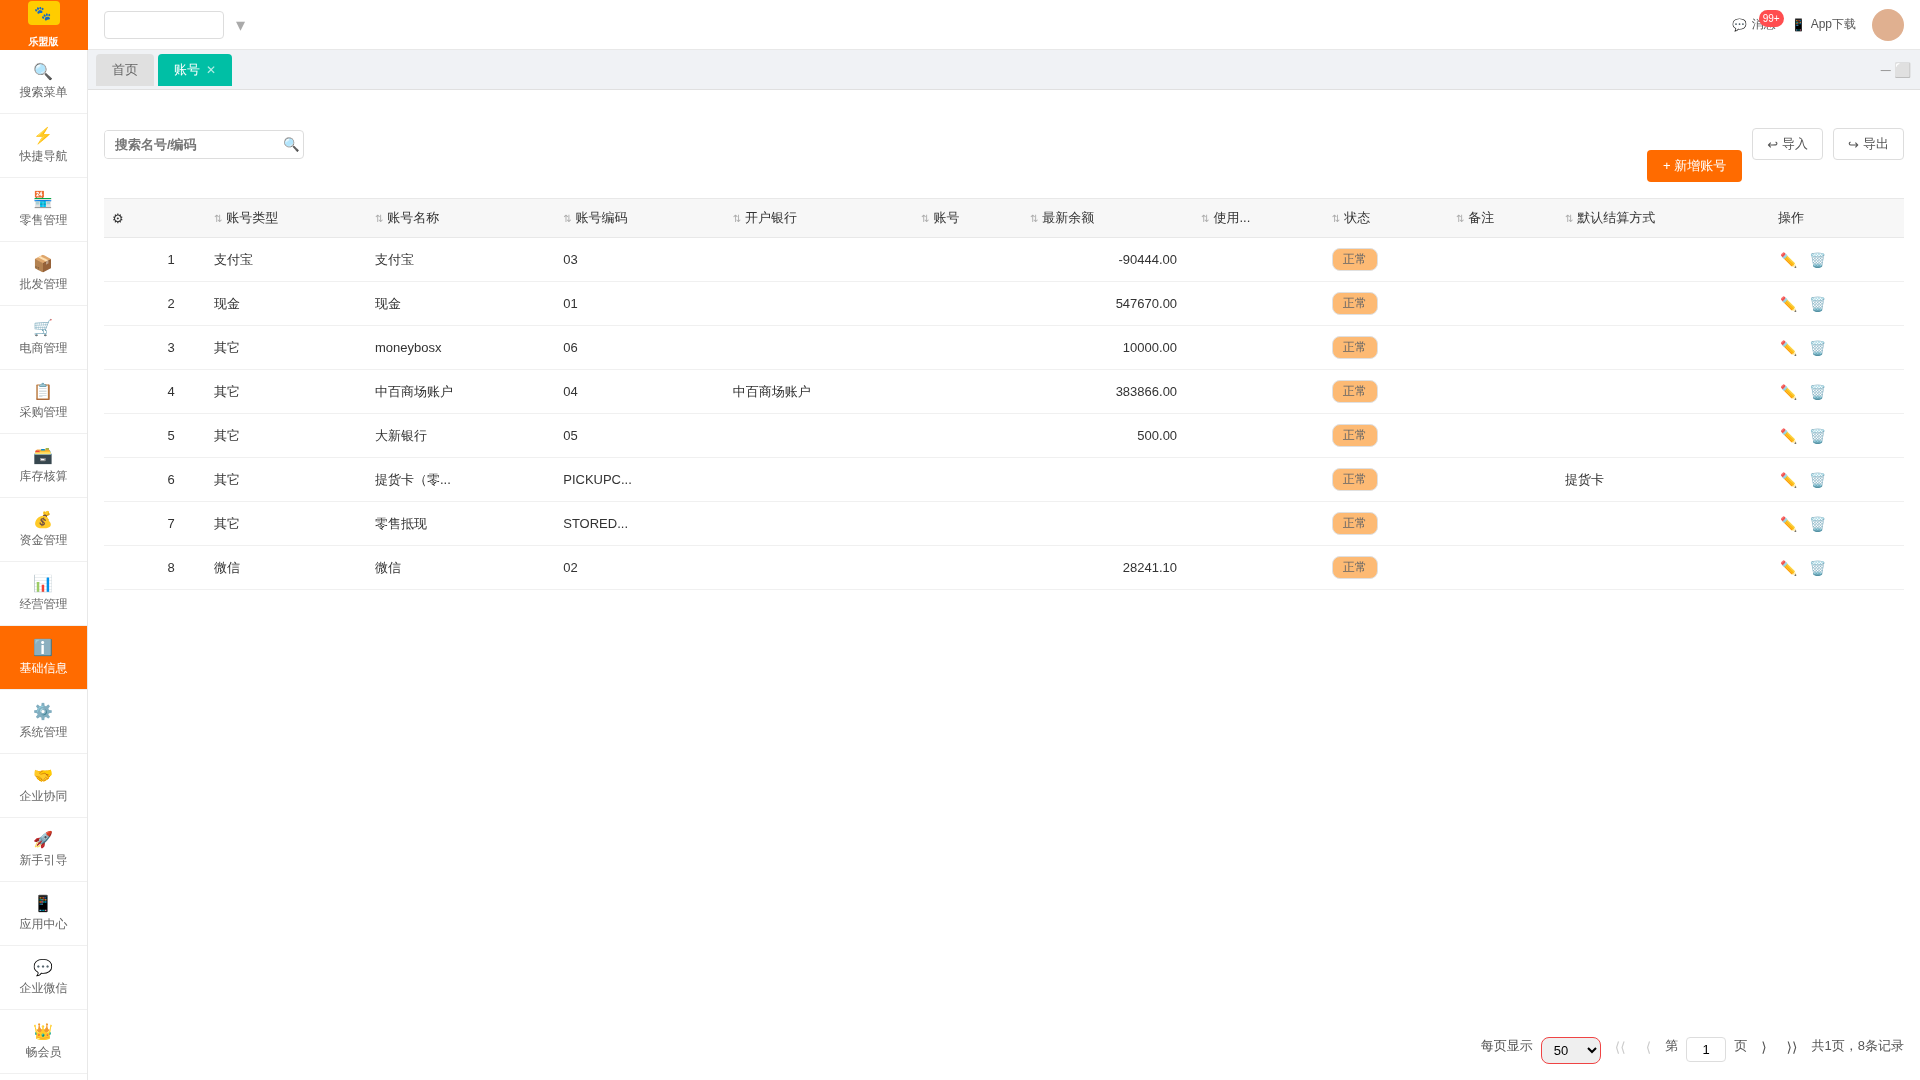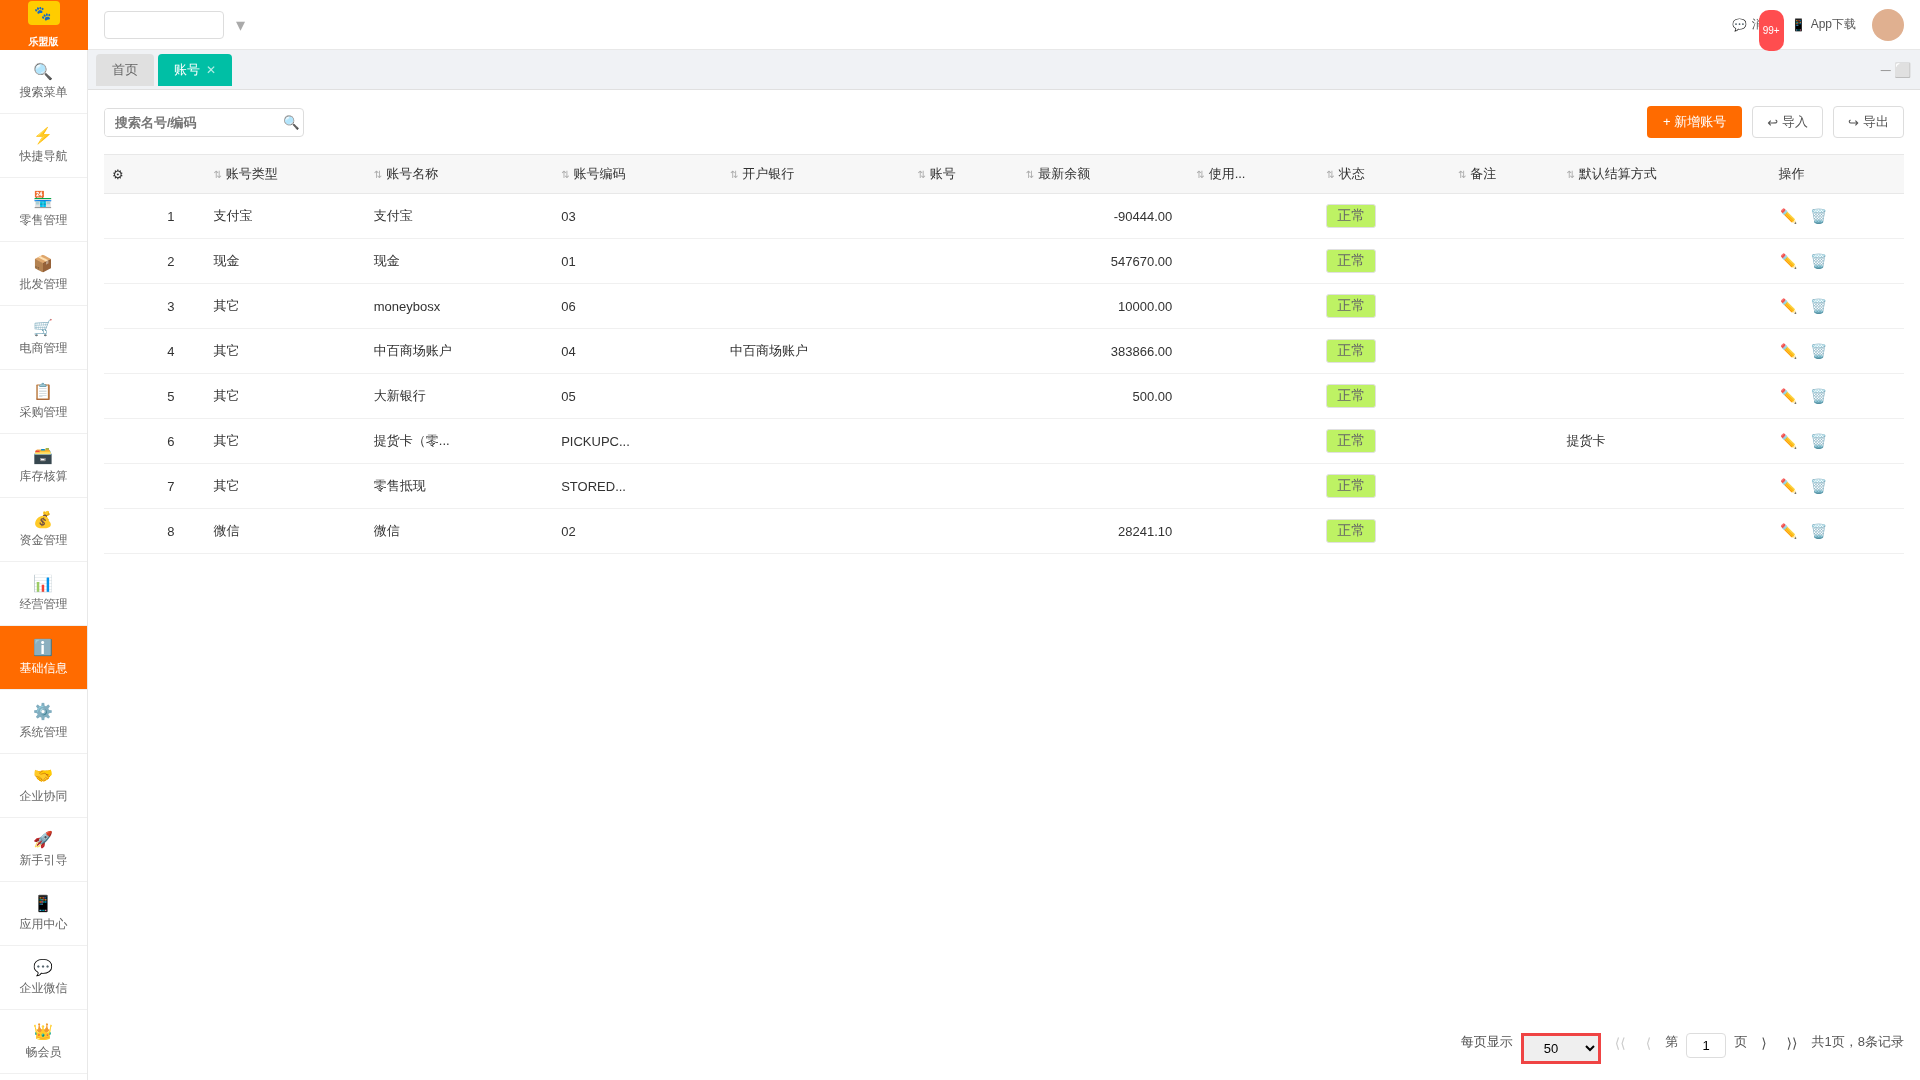--- a/index.html
+++ b/index.html
@@ -108,21 +108,21 @@
       color: #555;
       font-size: 12px;
       cursor: pointer;
       position: relative;
     }
     .badge {
       background: #ff4d4f;
       color: white;
       font-size: 10px;
       border-radius: 10px;
-      padding: 15px 4px;
+      padding: 3px 4px;
       position: absolute;
       top: -6px;
       right: -8px;
     }
     .app-download {
       display: flex;
       align-items: center;
       gap: 4px;
       color: #555;
       font-size: 12px;
@@ -216,20 +216,21 @@
       background: #ff6b00;
       color: white;
       border: none;
       border-radius: 4px;
       padding: 7px 16px;
       font-size: 13px;
       cursor: pointer;
       display: flex;
       align-items: center;
       gap: 4px;
+      margin-top: 44px;
     }
     .btn-secondary {
       background: white;
       color: #555;
       border: 1px solid #ddd;
       border-radius: 4px;
       padding: 6px 14px;
       font-size: 13px;
       cursor: pointer;
       display: flex;
@@ -264,24 +265,24 @@
     .th-with-sort {
       display: flex;
       align-items: center;
       gap: 4px;
       cursor: pointer;
     }
     .sort-icon { color: #aaa; font-size: 10px; }
     .status-badge {
       display: inline-block;
       padding: 2px 10px;
-      border-radius: 3px;
-      background: #bef264;
+      border-radius: 8px;
+      background: #fdba74;
       color: #666;
-      font-size: 14px;
+      font-size: 12px;
       border: 1px solid #e0e0e0;
     }
     .action-btns {
       display: flex;
       gap: 8px;
     }
     .action-btn {
       background: none;
       border: none;
       cursor: pointer;
@@ -296,23 +297,23 @@
       position: absolute;
       bottom: 16px;
       right: 16px;
       display: flex;
       align-items: flex-start;
       gap: 8px;
       font-size: 13px;
       color: #555;
     }
     .page-size-select {
-      border: 3px solid #ef4444;
-      border-radius: 0;
-      padding: 4px 16px;
+      border: 1px solid #ef4444;
+      border-radius: 8px;
+      padding: 4px 8px;
       font-size: 13px;
       cursor: pointer;
     }
     .page-nav-btn {
       background: none;
       border: none;
       cursor: pointer;
       color: #555;
       font-size: 14px;
       padding: 2px 6px;

